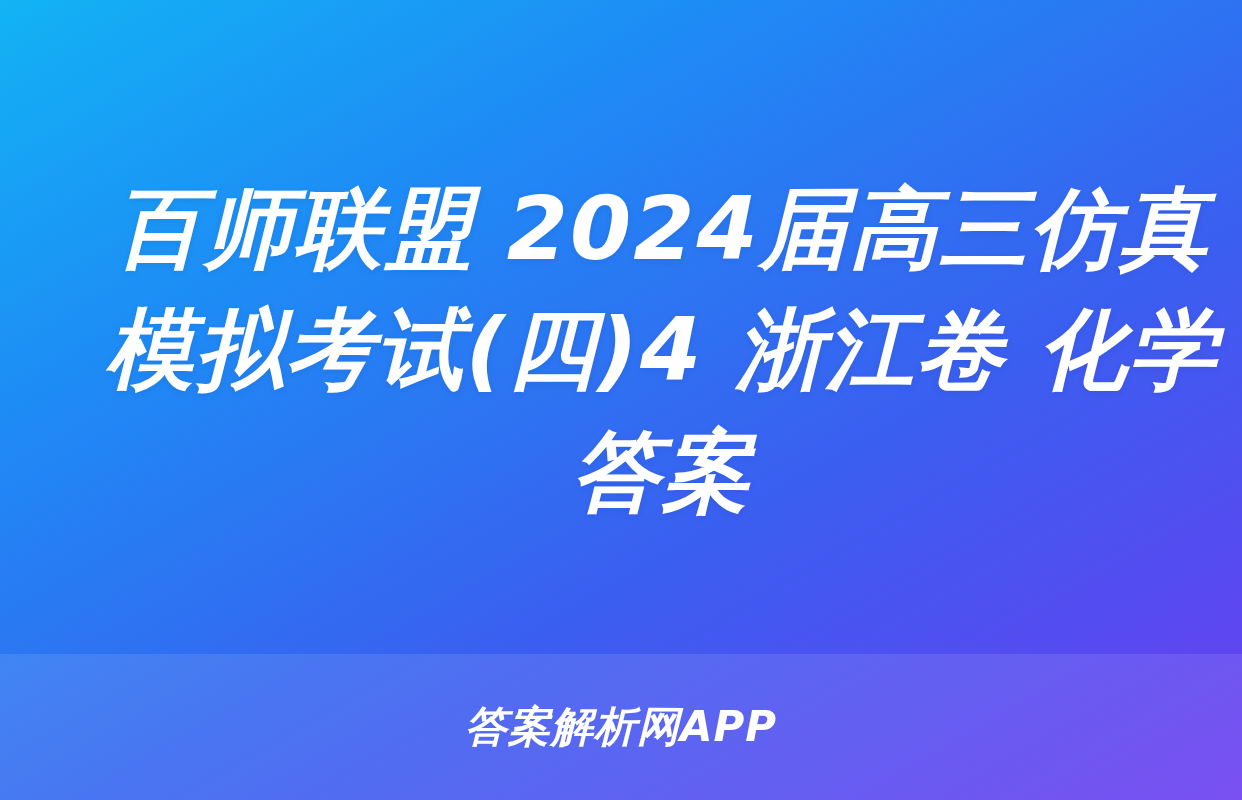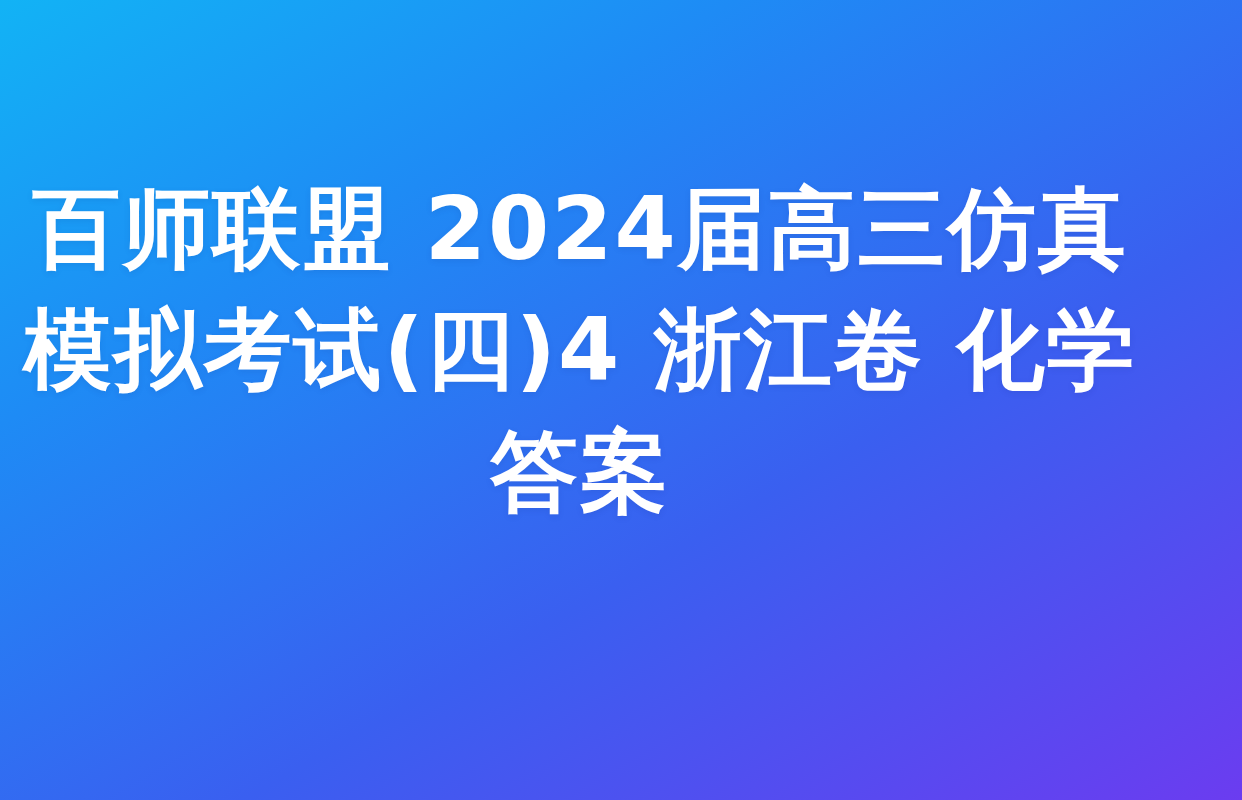--- a/index.html
+++ b/index.html
@@ -13,22 +13,23 @@
     font-family: "Liberation Sans", sans-serif;
   }
   .banner {
     position: relative;
     width: 1242px;
     height: 800px;
     box-sizing: border-box;
     background: linear-gradient(150deg, #12b3f5 0%, #1e8bf5 28%, #3a5ff0 62%, #6b3cf0 100%);
     display: flex;
     flex-direction: column;
-    align-items: flex-start;
+    align-items: flex-end;
     justify-content: flex-start;
+    font-style: italic;
   }
   .title-wrap {
     width: 1160px;
     margin-top: 168px;
     display: flex;
     align-items: center;
     justify-content: center;
     flex: 0 0 auto;
   }
   .title {
@@ -66,14 +67,17 @@
 </style>
 </head>
 <body>
 
 <div class="banner">
 
   <div class="title-wrap">
     <h1 class="title">百师联盟 2024届高三仿真模拟考试(四)4 浙江卷 化学答案</h1>
   </div>
 
+  <div class="footer">
+    <p class="footer-text">答案解析网APP</p>
+  </div>
 
 </div>
 
 </body></html>

